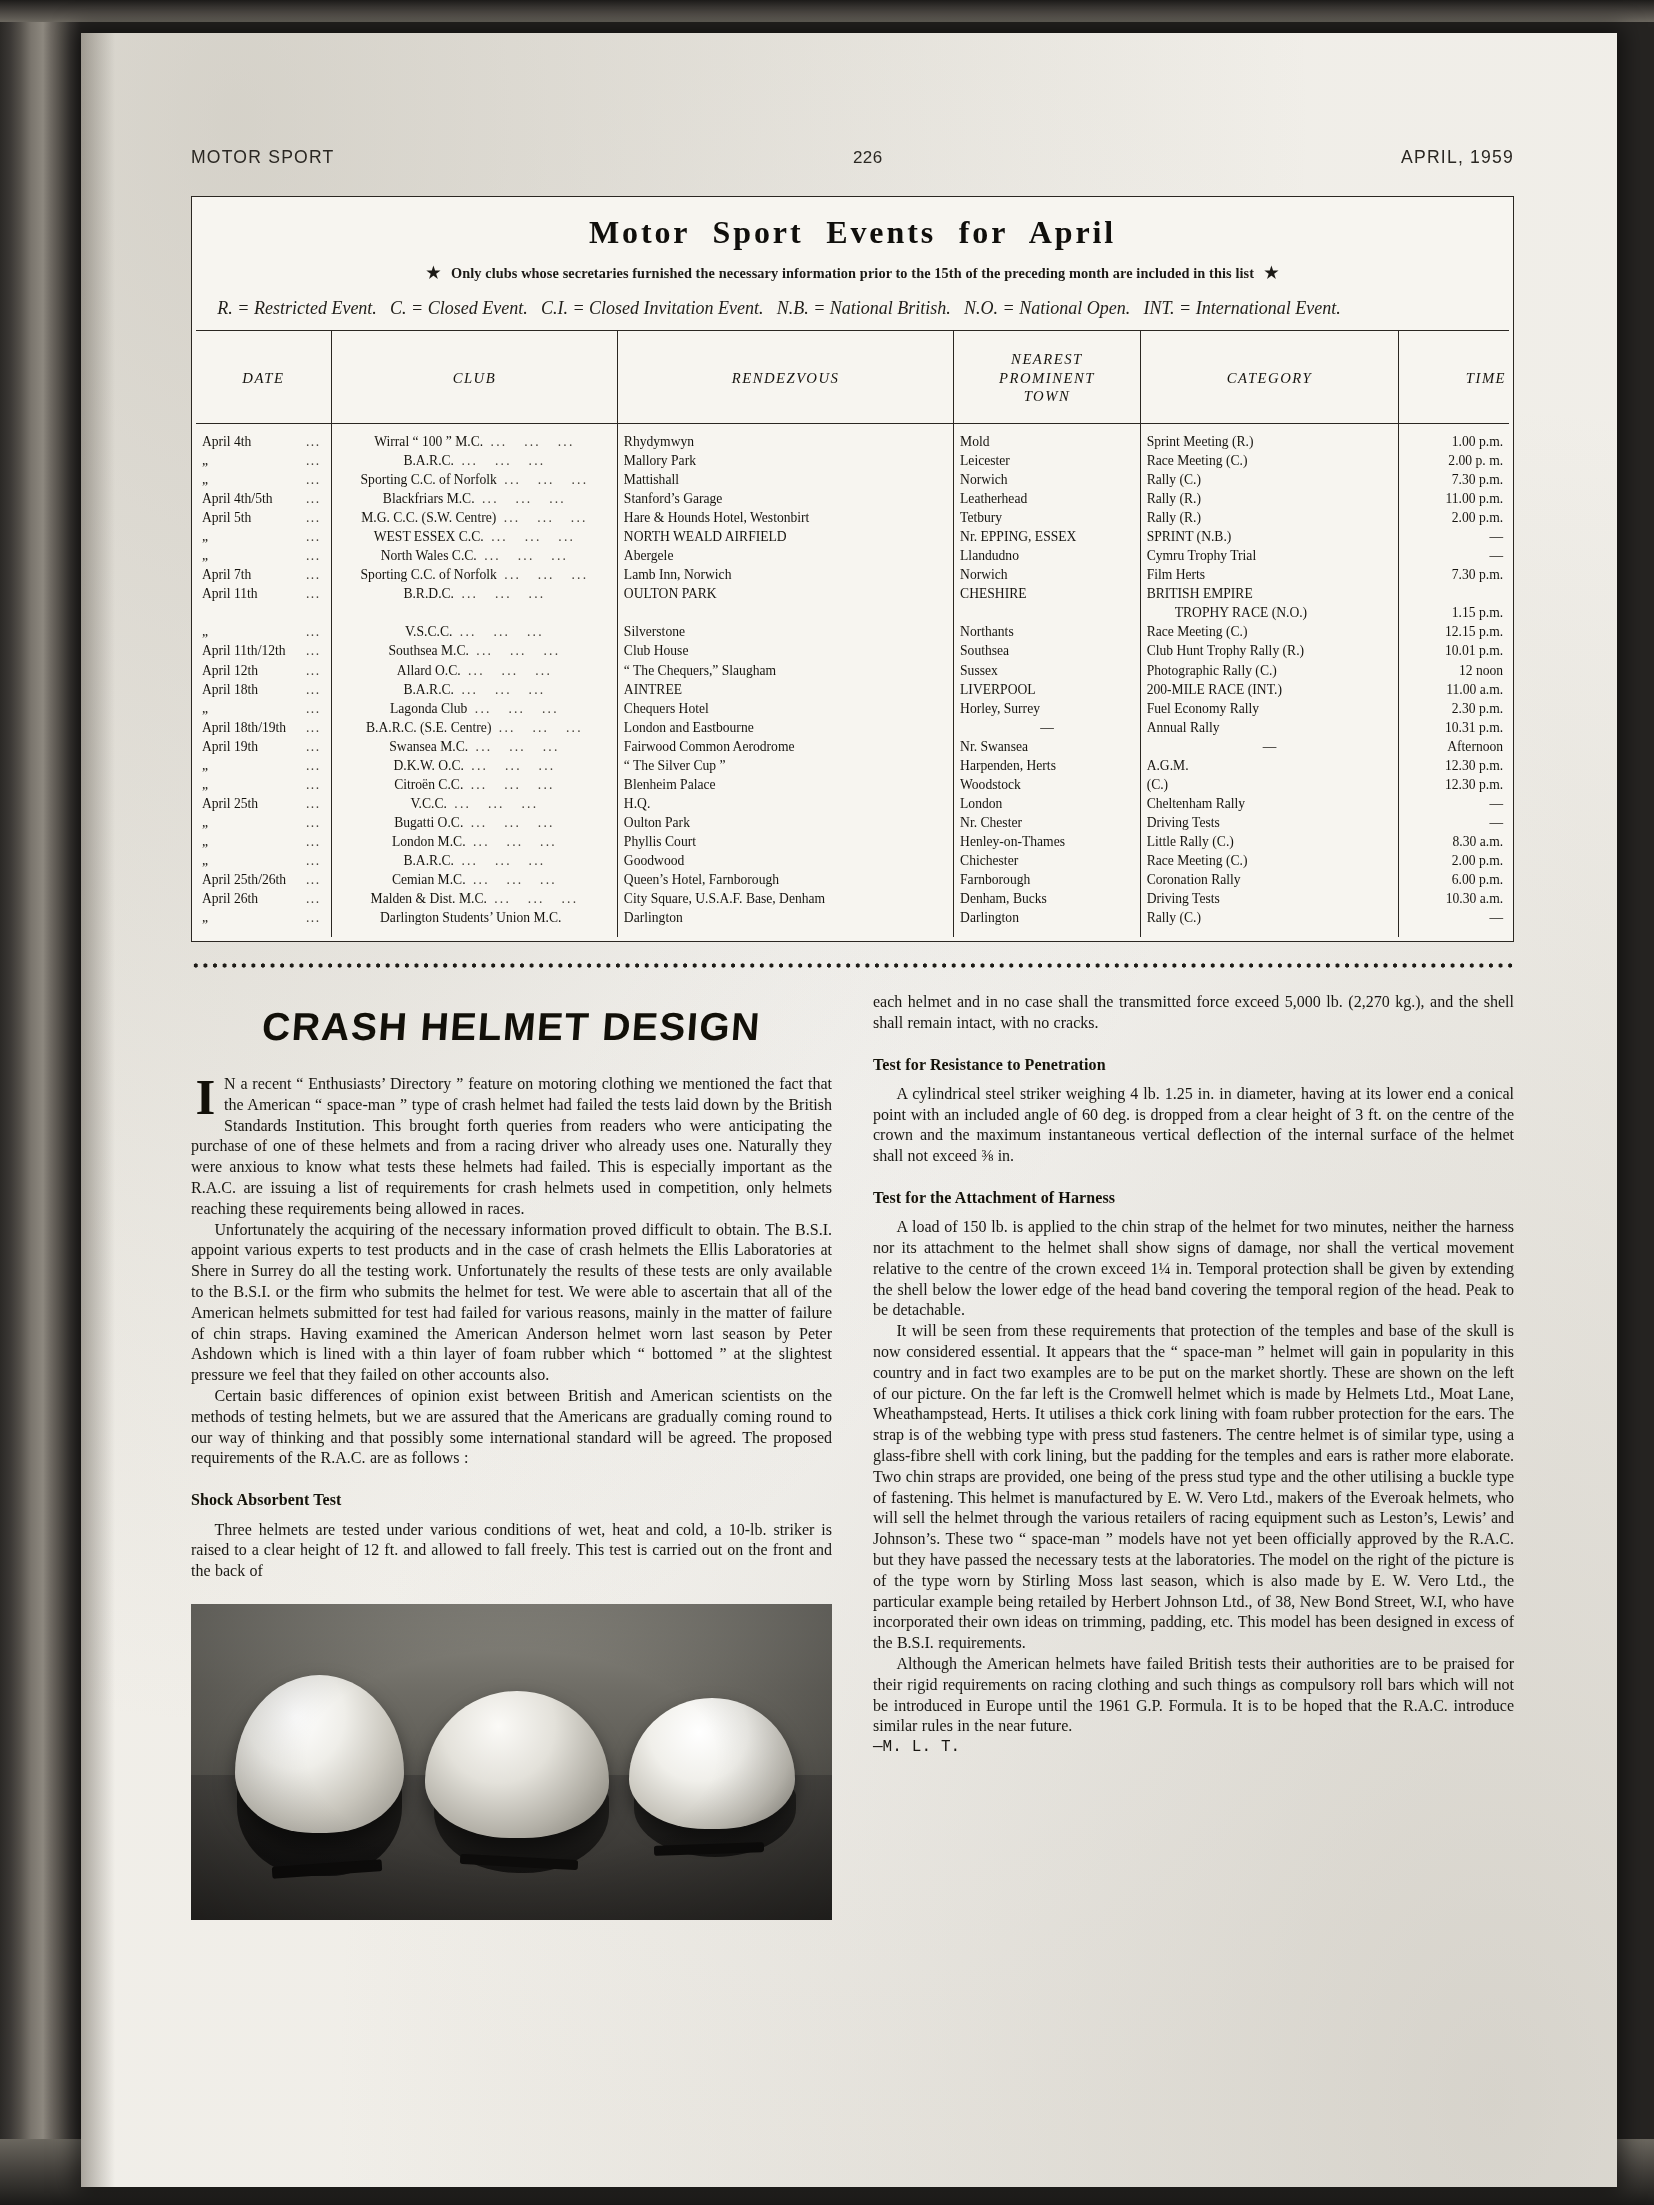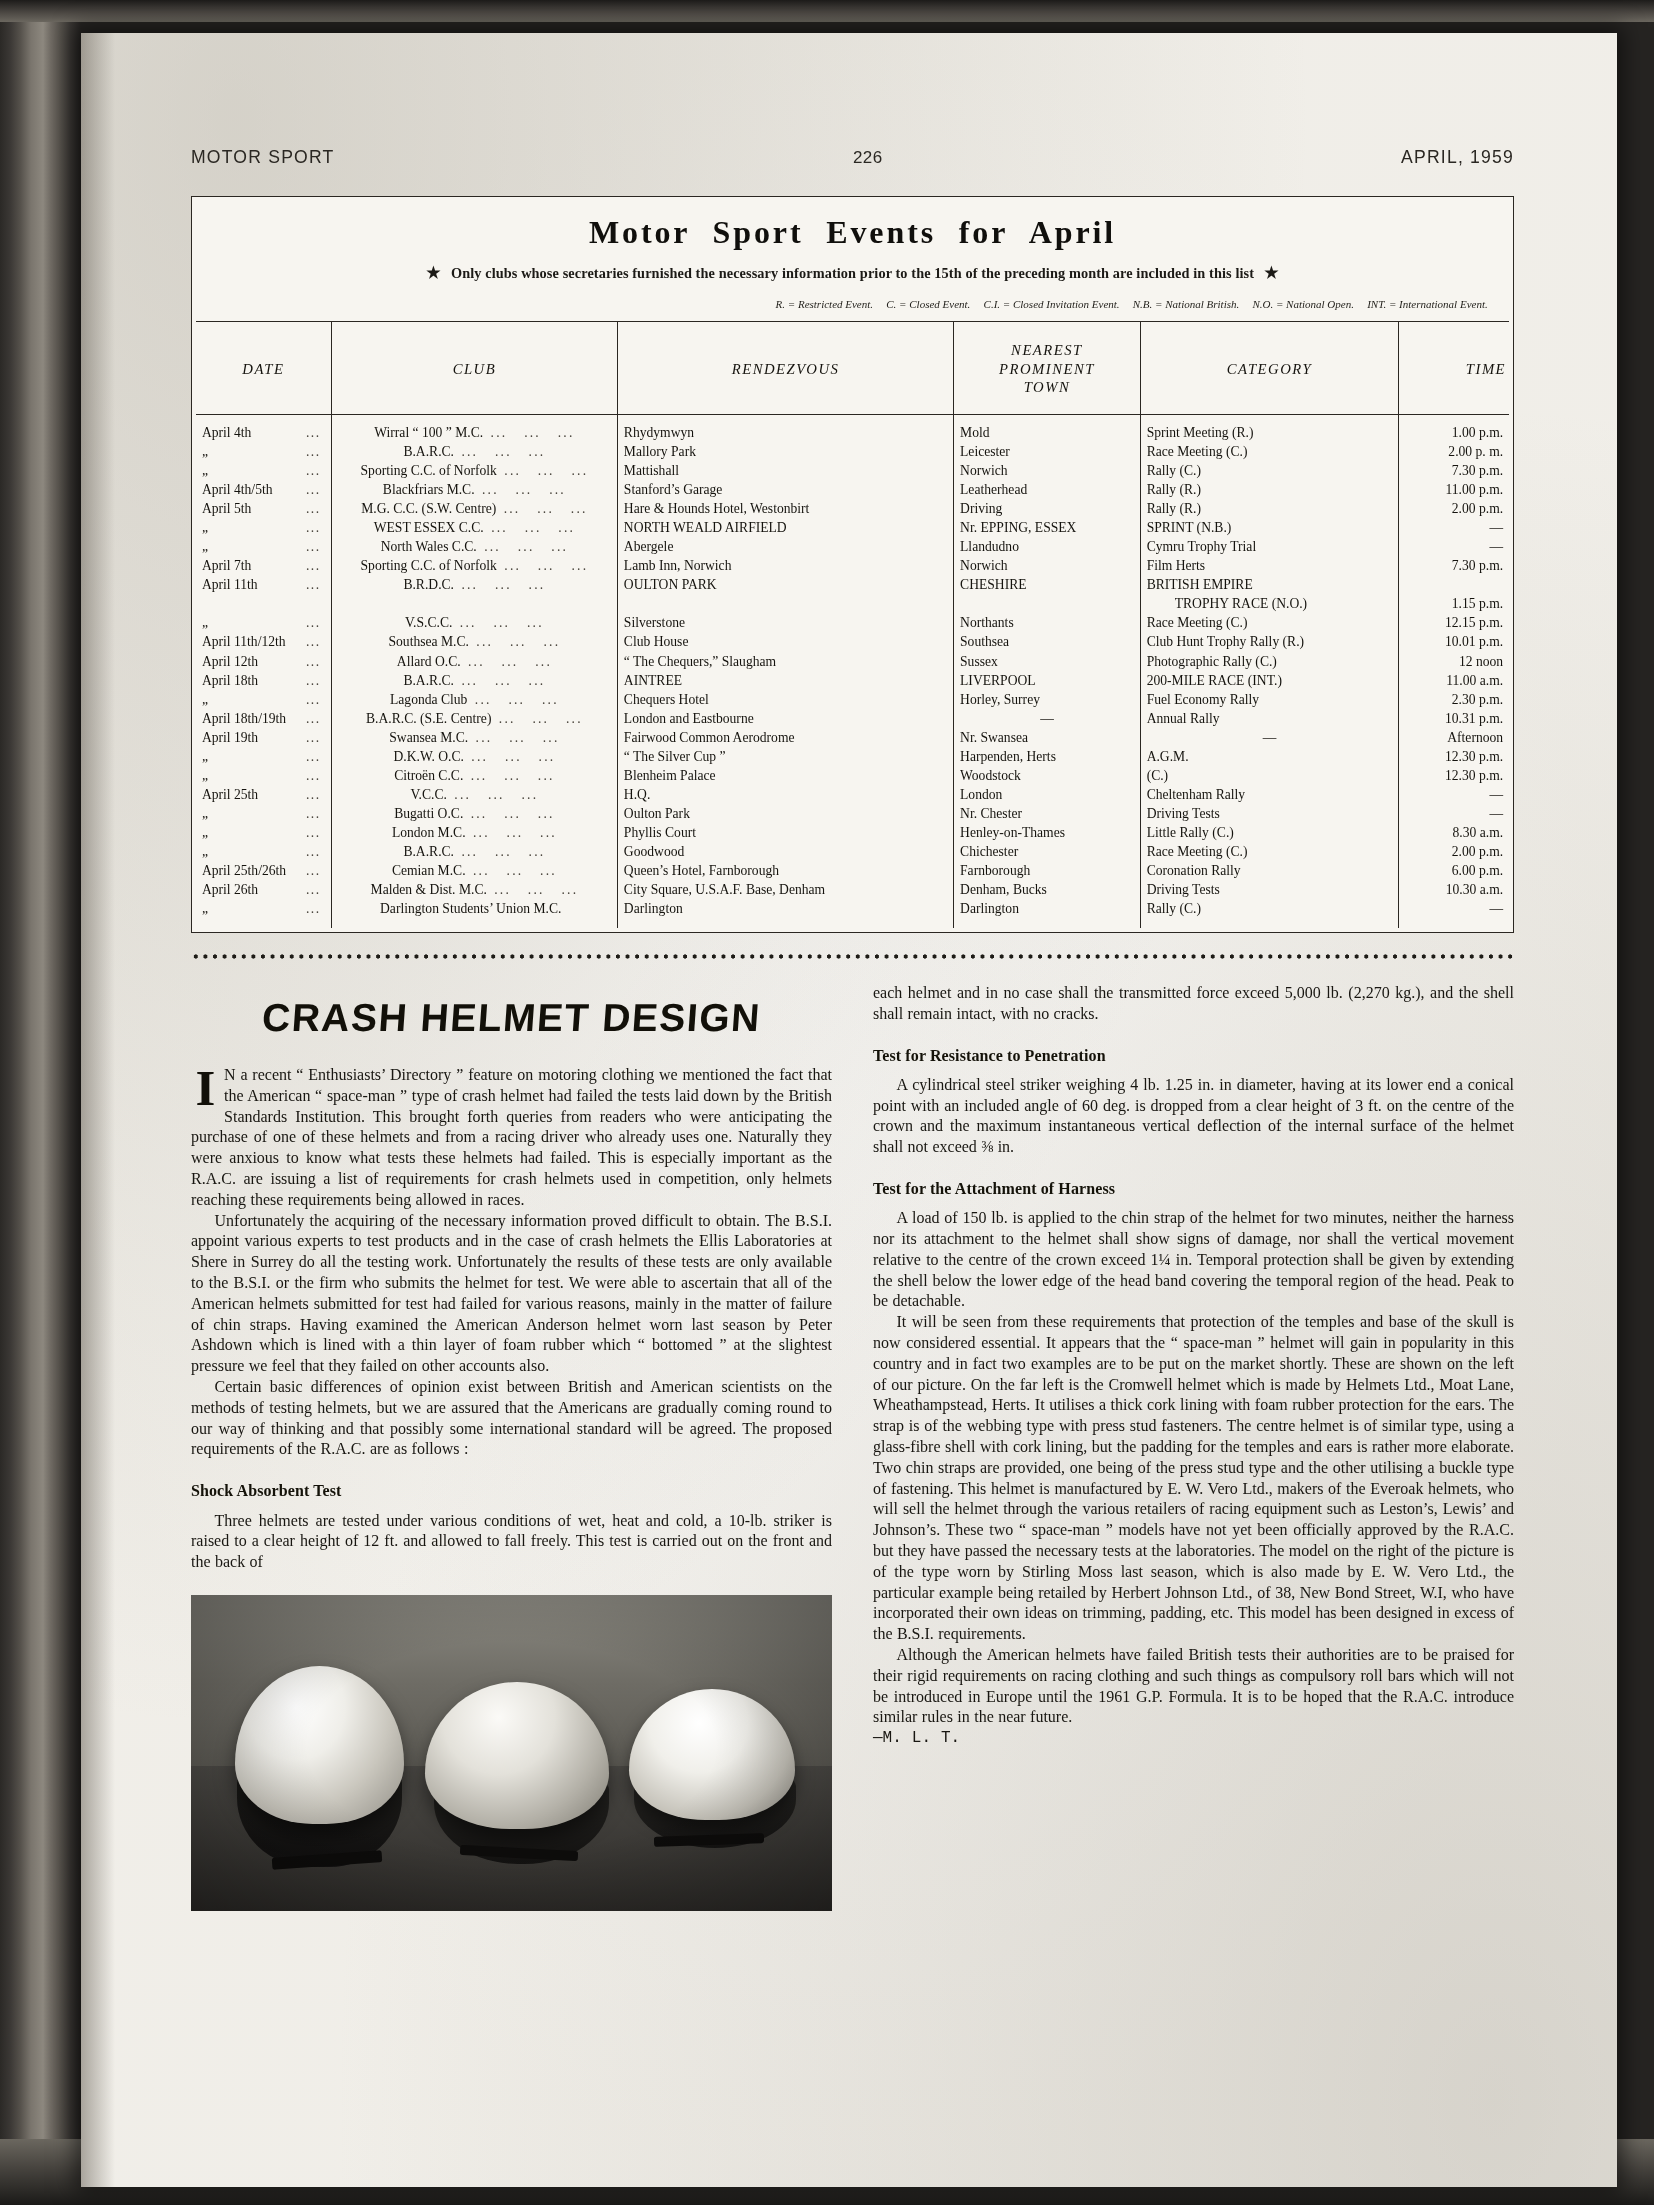--- a/index.html
+++ b/index.html
@@ -100,23 +100,23 @@
   .events-note {
     text-align: center;
     font-size: 14.3px;
     font-weight: bold;
     padding: 11.8px 19px 2.9px 19px;
     color: #1c1a16;
     letter-spacing: 0.1px;
   }
   .events-note .star { font-size: 16px; padding: 0 10.3px; }
   .events-key {
-    text-align: right;
+    text-align: left;
     font-style: italic;
-    font-size: 11px;
+    font-size: 18px;
     padding: 13.2px 14.7px 11.8px 14.7px;
     color: #201e19;
   }
   .events-key span { padding: 0 6.6px; white-space: nowrap; }
 
   table.events {
     width: 100%;
     border-collapse: collapse;
     font-size: 13.6px;
     color: #15130e;
@@ -407,21 +407,21 @@
                     <span class="dots">...</span>
                   </span>
                 </td>
                 <td class="c-club">
                   <span class="club-cell">
                     <span class="lbl">M.G. C.C. (S.W. Centre)</span>
                     <span class="dots">...&nbsp;&nbsp;&nbsp;...&nbsp;&nbsp;&nbsp;...</span>
                   </span>
                 </td>
                 <td class="c-rdv">Hare &amp; Hounds Hotel, Westonbirt</td>
-                <td class="c-town">Driving</td>
+                <td class="c-town">Tetbury</td>
                 <td class="c-cat">Rally (R.)</td>
                 <td class="c-time">2.00 p.m.</td>
               </tr>
               <tr>
                 <td class="c-date">
                   <span class="dt-cell">
                     <span class="lbl">„</span>
                     <span class="dots">...</span>
                   </span>
                 </td>

